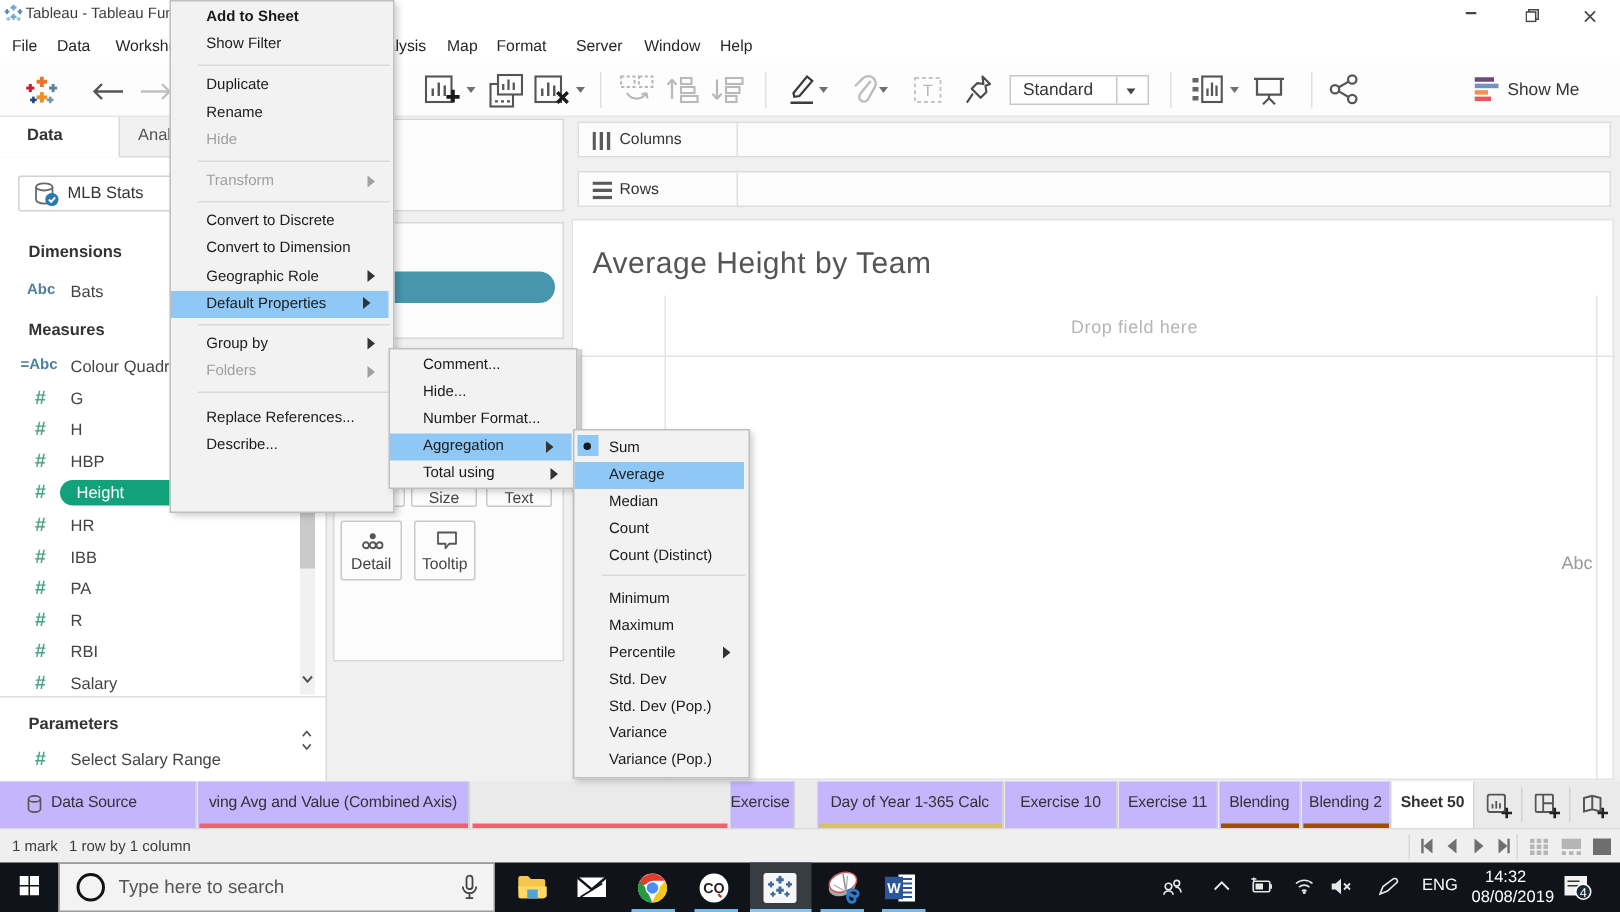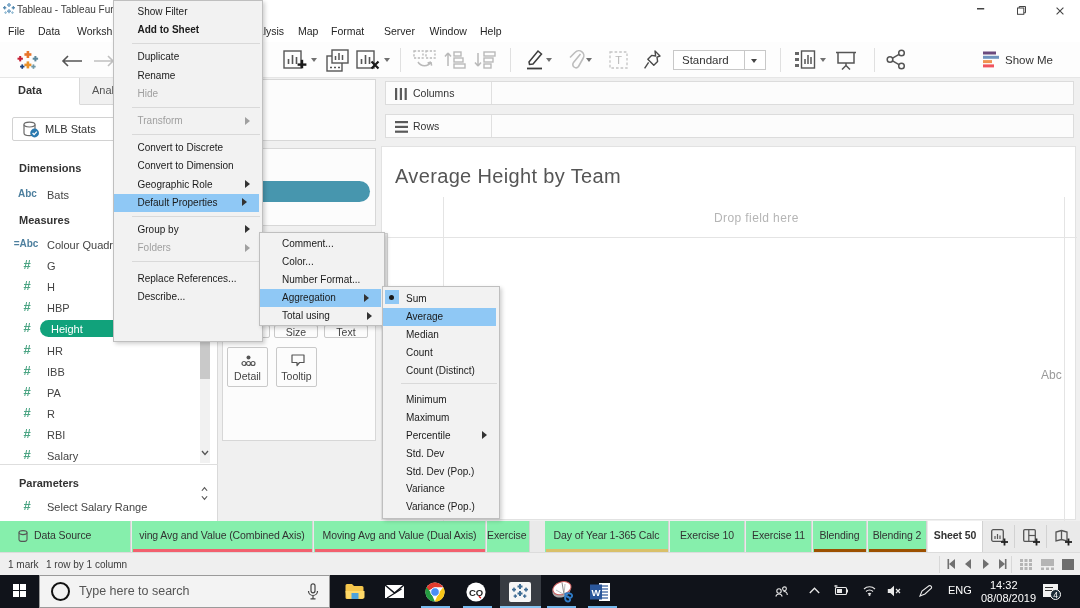--- a/index.html
+++ b/index.html
@@ -34,21 +34,21 @@
 .mi .lbl{position:absolute;}
 .hl{background:#8fc8f5;margin-right:3px;}
 .dis{color:#a0a0a0;}
 .msep{height:9px;position:relative;}
 .m3 .mi{height:17.9px;line-height:17.9px;}
 .m3 .msep{height:11.5px;}
 .msep:after{content:"";position:absolute;left:18px;right:2px;top:4px;height:1px;background:#d9d9d9;}
 .arr{position:absolute;right:12px;top:4.6px;width:0;height:0;border-top:4.5px solid transparent;border-bottom:4.5px solid transparent;border-left:5.5px solid #333;}
 
 #tabbar{left:0;top:521px;width:1080px;height:31px;background:#eaeaea;}
-.tab{position:absolute;top:0;height:31px;font-size:10.5px;letter-spacing:-0.1px;color:#333;line-height:29px;border-right:1px solid #d2d2d2;background:#86efac;white-space:nowrap;overflow:hidden;}
+.tab{position:absolute;top:0;height:31px;font-size:10.5px;letter-spacing:-0.1px;color:#333;line-height:29px;border-right:1px solid #d2d2d2;background:#c4b5fd;white-space:nowrap;overflow:hidden;}
 .tstrip{position:absolute;top:28px;height:3px;}
 #statusbar{left:0;top:552px;width:1080px;height:23px;background:#efefef;border-top:1px solid #dcdcdc;font-size:10px;color:#3c3c3c;}
 
 #taskbar{left:0;top:575px;width:1080px;height:33px;background:#10131a;}
 </style></head>
 <body>
 <div id="app">
 
 <div class="abs" id="titlebar">
   <svg class="abs" style="left:3px;top:3px" width="12" height="12" viewBox="0 0 12 12">
@@ -418,21 +418,20 @@
 <div class="abs" id="tabbar">
   <div class="tab" style="left:0;width:131px;">
     <svg style="position:absolute;left:18px;top:9px" width="10" height="12" viewBox="0 0 10 12">
           <ellipse cx="5" cy="2.6" rx="4" ry="2" fill="none" stroke="#555" stroke-width="1.1"></ellipse>
           <path d="M1 2.6 V9.4 c0 1.1 1.8 2 4 2 s4 -0.9 4 -2 V2.6" fill="none" stroke="#555" stroke-width="1.1"></path>
         </svg>
     <span style="padding-left:34px">Data Source</span>
   </div>
   <div class="tab" style="left:132px;width:181px;text-align:center;">ving Avg and Value (Combined Axis)</div>
   <div class="tstrip" style="left:133px;width:179px;background:#f2606e"></div>
-  <div class="tab" style="left:314px;width:172px;text-align:center;">Moving Avg and Value (Dual Axis)</div>
   <div class="tstrip" style="left:315px;width:170px;background:#f2606e"></div>
   <div class="tab" style="left:487px;width:43px;text-align:center;">Exercise 9</div>
   <div class="tab" style="left:545px;width:124px;text-align:center;">Day of Year 1-365 Calc</div>
   <div class="tstrip" style="left:546px;width:122px;background:#d9c06a"></div>
   <div class="tab" style="left:670px;width:75px;text-align:center;">Exercise 10</div>
   <div class="tab" style="left:746px;width:66px;text-align:center;">Exercise 11</div>
   <div class="tab" style="left:813px;width:54px;text-align:center;">Blending</div>
   <div class="tstrip" style="left:814px;width:52px;background:#9c5000"></div>
   <div class="tab" style="left:868px;width:59px;text-align:center;">Blending 2</div>
   <div class="tstrip" style="left:869px;width:57px;background:#9c5000"></div>
@@ -646,25 +645,25 @@
   <span class="abs" style="left:990px;top:3.5px;font-size:11px;color:#fff;">14:32</span>
   <span class="abs" style="left:981px;top:17px;font-size:11px;color:#fff;">08/08/2019</span>
   <div class="abs" style="left:1043px;top:9px;width:15px;height:13px;background:#f2f2f2;">
     <div style="position:absolute;left:2px;top:3px;width:8px;height:1.4px;background:#333"></div>
     <div style="position:absolute;left:2px;top:6px;width:8px;height:1.4px;background:#333"></div>
     <div class="abs" style="left:7px;top:5px;width:11px;height:11px;border-radius:50%;background:#1a2a36;border:1px solid #fff;color:#fff;font-size:8.5px;text-align:center;line-height:10px;">4</div>
   </div>
 </div>
 
 <div class="menu" style="left:112.5px;top:0;width:150.5px;height:342px;padding-top:2px;">
-  <div class="mi">
-        <span class="lbl" style="left:24px">Show Filter</span>
-      </div>
   <div class="mi" style="font-weight:bold">
         <span class="lbl" style="left:24px">Add to Sheet</span>
+      </div>
+  <div class="mi">
+        <span class="lbl" style="left:24px">Show Filter</span>
       </div>
   <div class="msep"></div>
   <div class="mi">
         <span class="lbl" style="left:24px">Duplicate</span>
       </div>
   <div class="mi">
         <span class="lbl" style="left:24px">Rename</span>
       </div>
   <div class="mi dis">
         <span class="lbl" style="left:24px">Hide</span>
@@ -705,21 +704,21 @@
   <div class="mi">
         <span class="lbl" style="left:24px">Describe...</span>
       </div>
 </div>
 
 <div class="menu" style="left:259px;top:231.5px;width:126px;height:94px;padding-top:2px;">
   <div class="mi">
         <span class="lbl" style="left:22px">Comment...</span>
       </div>
   <div class="mi">
-        <span class="lbl" style="left:22px">Color...</span>
+        <span class="lbl" style="left:22px">Hide...</span>
       </div>
   <div class="mi">
         <span class="lbl" style="left:22px">Number Format...</span>
       </div>
   <div class="mi hl">
         <span class="lbl" style="left:22px">Aggregation</span>
         <span class="arr"></span>
       </div>
   <div class="mi">
         <span class="lbl" style="left:22px">Total using</span>

